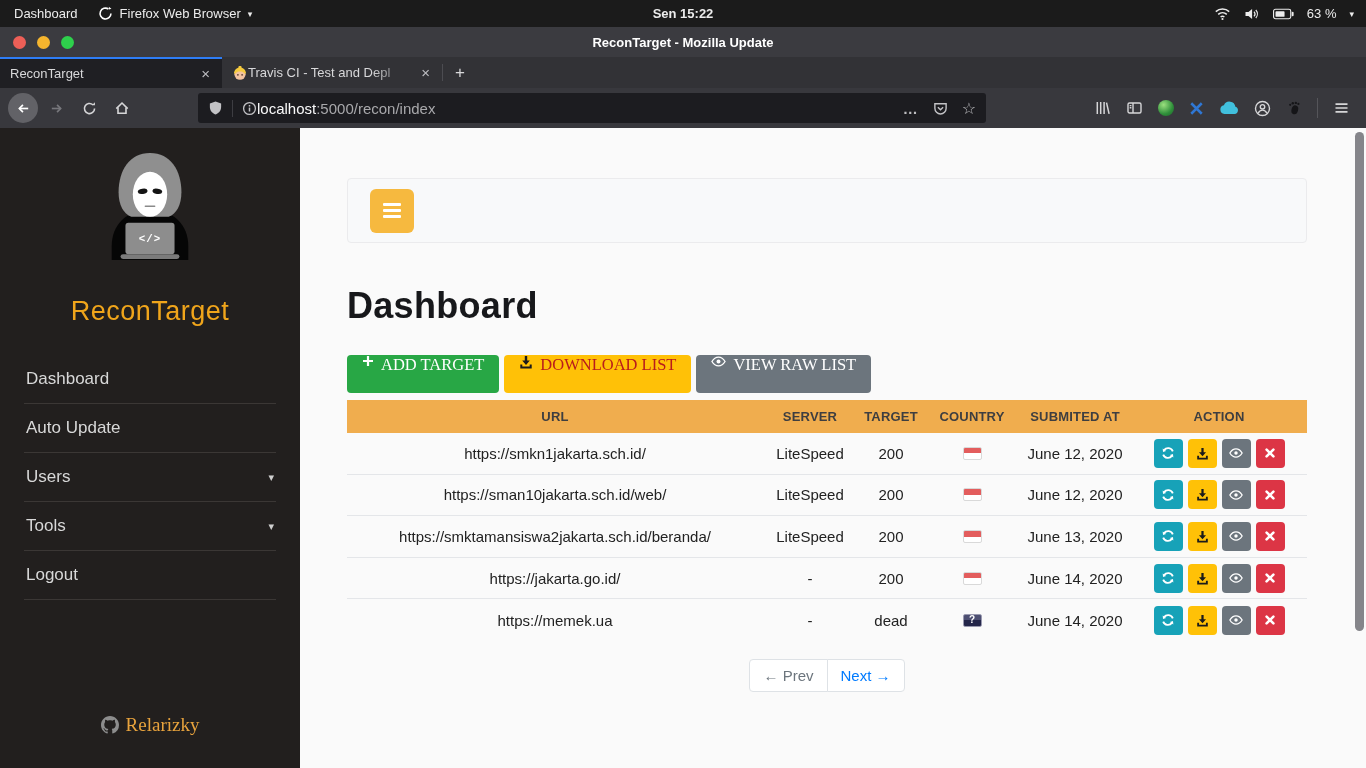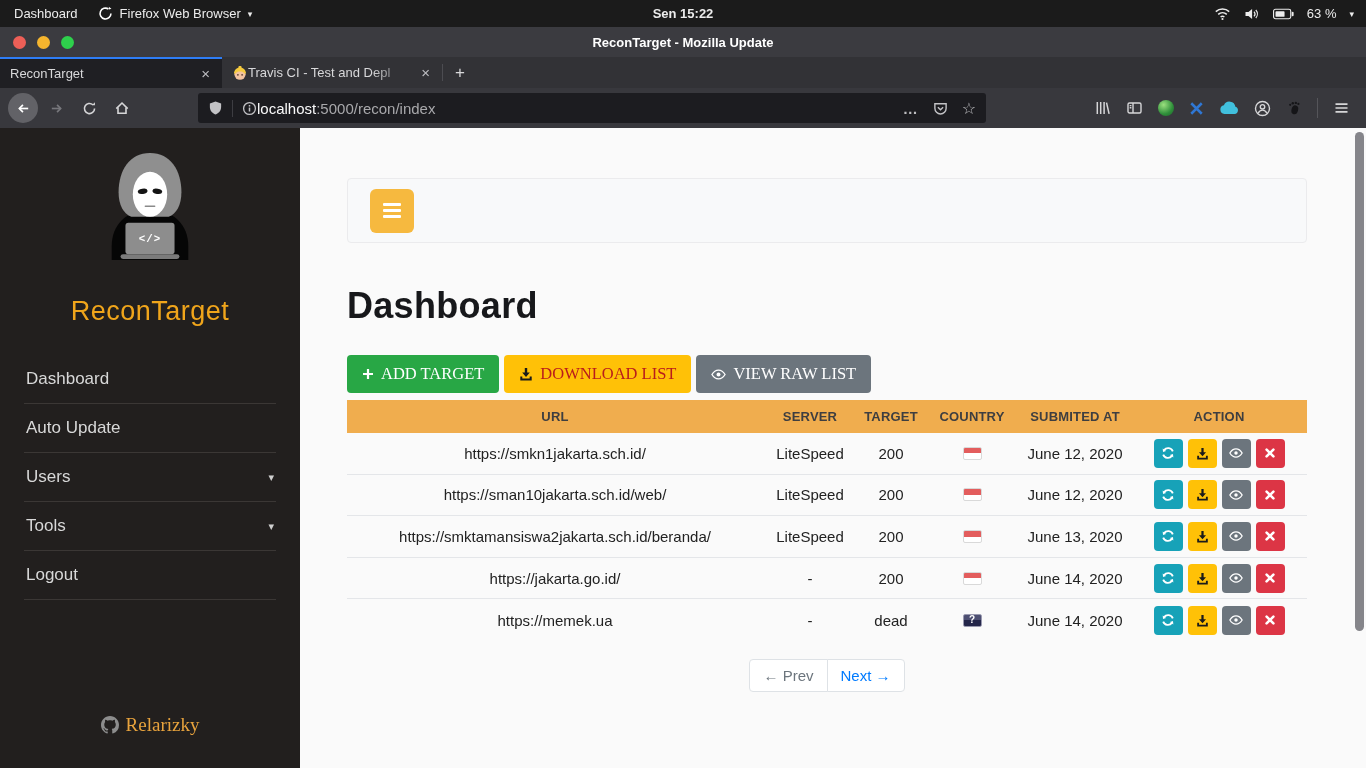--- a/index.html
+++ b/index.html
@@ -78,21 +78,21 @@
   .topcard { margin-top:50px; height:65px; background:#f8f9fa; border:1px solid #ebebed;
     border-radius:4px; display:flex; align-items:center; padding-left:22px; }
   .menu-btn { width:44px; height:44px; background:#f6b93f; border:none; border-radius:6px;
     display:flex; flex-direction:column; align-items:center; justify-content:center; gap:3.5px; cursor:pointer; }
   .menu-btn span { width:18px; height:2.6px; background:#fff; border-radius:1px; }
   .page-heading { margin-top:42px; font-size:36px; font-weight:600; color:#17181b; letter-spacing:.3px; }
 
   .btn-row { margin-top:28px; display:flex; gap:5px; }
   .btn { height:38px; padding:0 15px; border:none; border-radius:4px; cursor:pointer;
     font-family:"Liberation Serif", serif; font-size:16.5px; display:inline-flex;
-    align-items:center; gap:7px; }
+    gap:7px; }
   .btn-add { background:#28a745; color:#fff; }
   .btn-download { background:#ffc107; color:#b91c1c; }
   .btn-view { background:#6c757d; color:#fff; }
 
   .table { margin-top:7px; width:960px; font-size:15px; color:#222; }
   .thead { display:flex; background:#f0ad4e; height:33px; align-items:center;
     font-weight:bold; font-size:13px; color:#3e3e40; letter-spacing:.2px; }
   .th, .td { text-align:center; display:flex; align-items:center; justify-content:center; }
   .c-url{ width:416px; } .c-server{ width:94px; } .c-status{ width:68px; }
   .c-country{ width:94px; } .c-date{ width:112px; } .c-action{ width:176px; }

